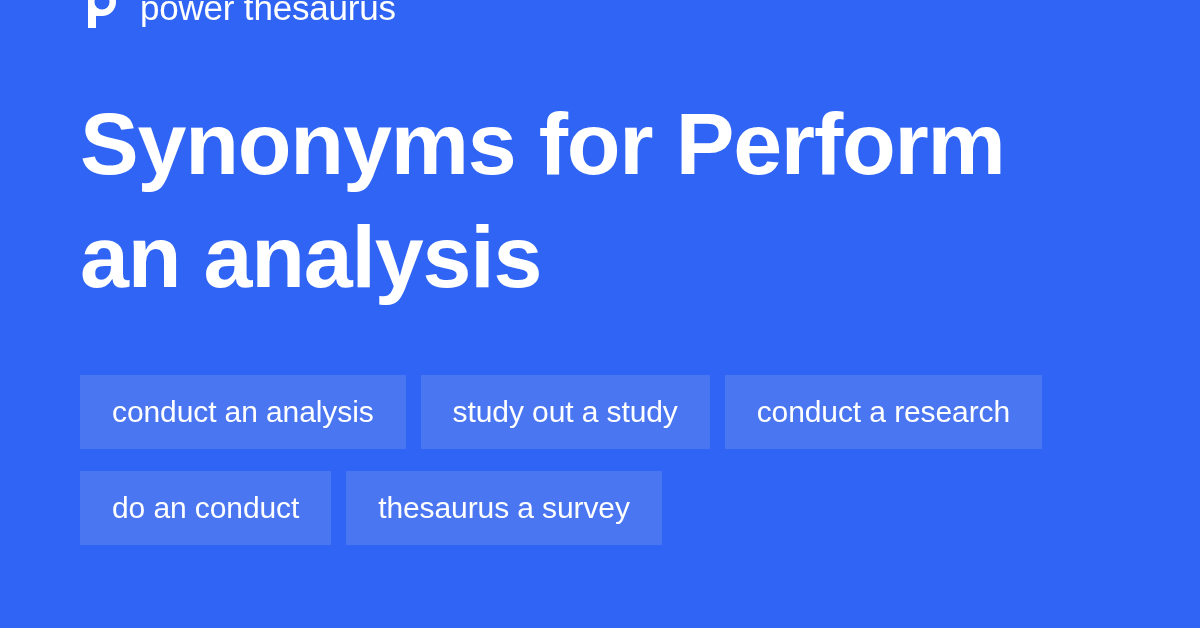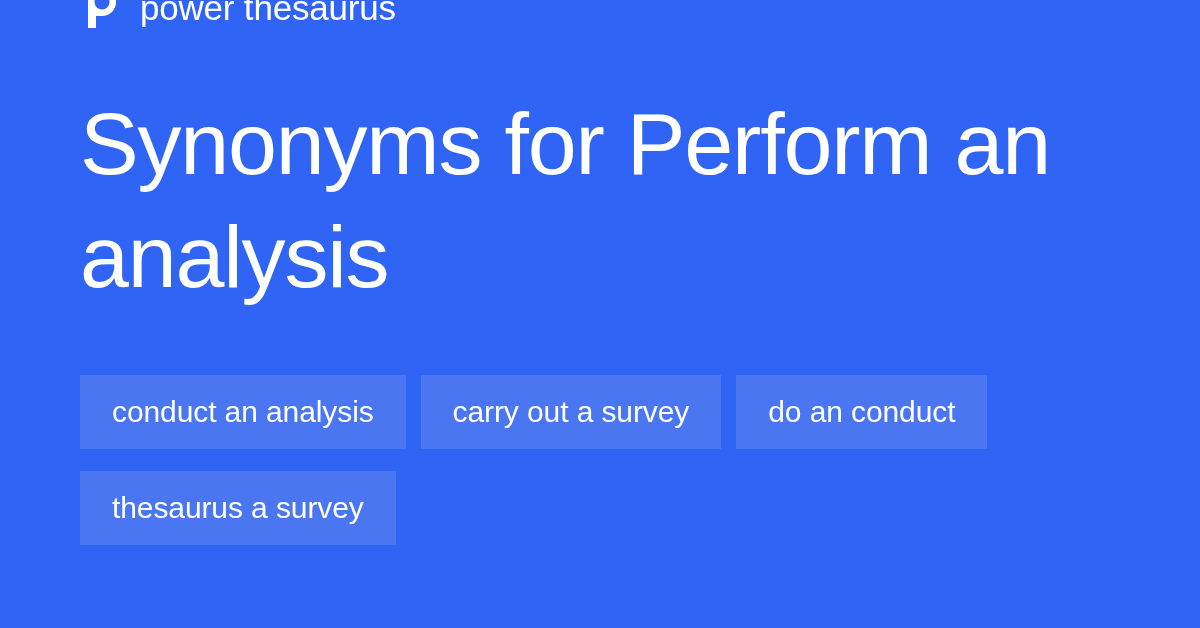--- a/index.html
+++ b/index.html
@@ -45,21 +45,21 @@
     white-space:nowrap;
   }
 
   
   .headline {
     position:absolute;
     left:80px;
     top:88px;
     width:1010px;
     font-size:88px;
-    font-weight:400;
+    font-weight:700;
     line-height:1.28;
     color:#ffffff;
     letter-spacing:-1.2px;
   }
 
   
   .chips {
     position:absolute;
     left:80px;
     top:375px;
@@ -94,16 +94,17 @@
       <circle cx="22" cy="16" r="7.5" fill="#2f64f5"></circle>
     </svg>
   </span>
   <span class="brand-name">power thesaurus</span>
 </div>
 
 <h1 class="headline">Synonyms for Perform an analysis</h1>
 
 <div class="chips">
   <span class="chip">conduct an analysis</span>
-  <span class="chip">carry out a survey</span>
+  <span class="chip">study out a study</span>
+  <span class="chip">conduct a research</span>
   <span class="chip">do an conduct</span>
   <span class="chip">thesaurus a survey</span>
 </div>
 
 </body></html>

